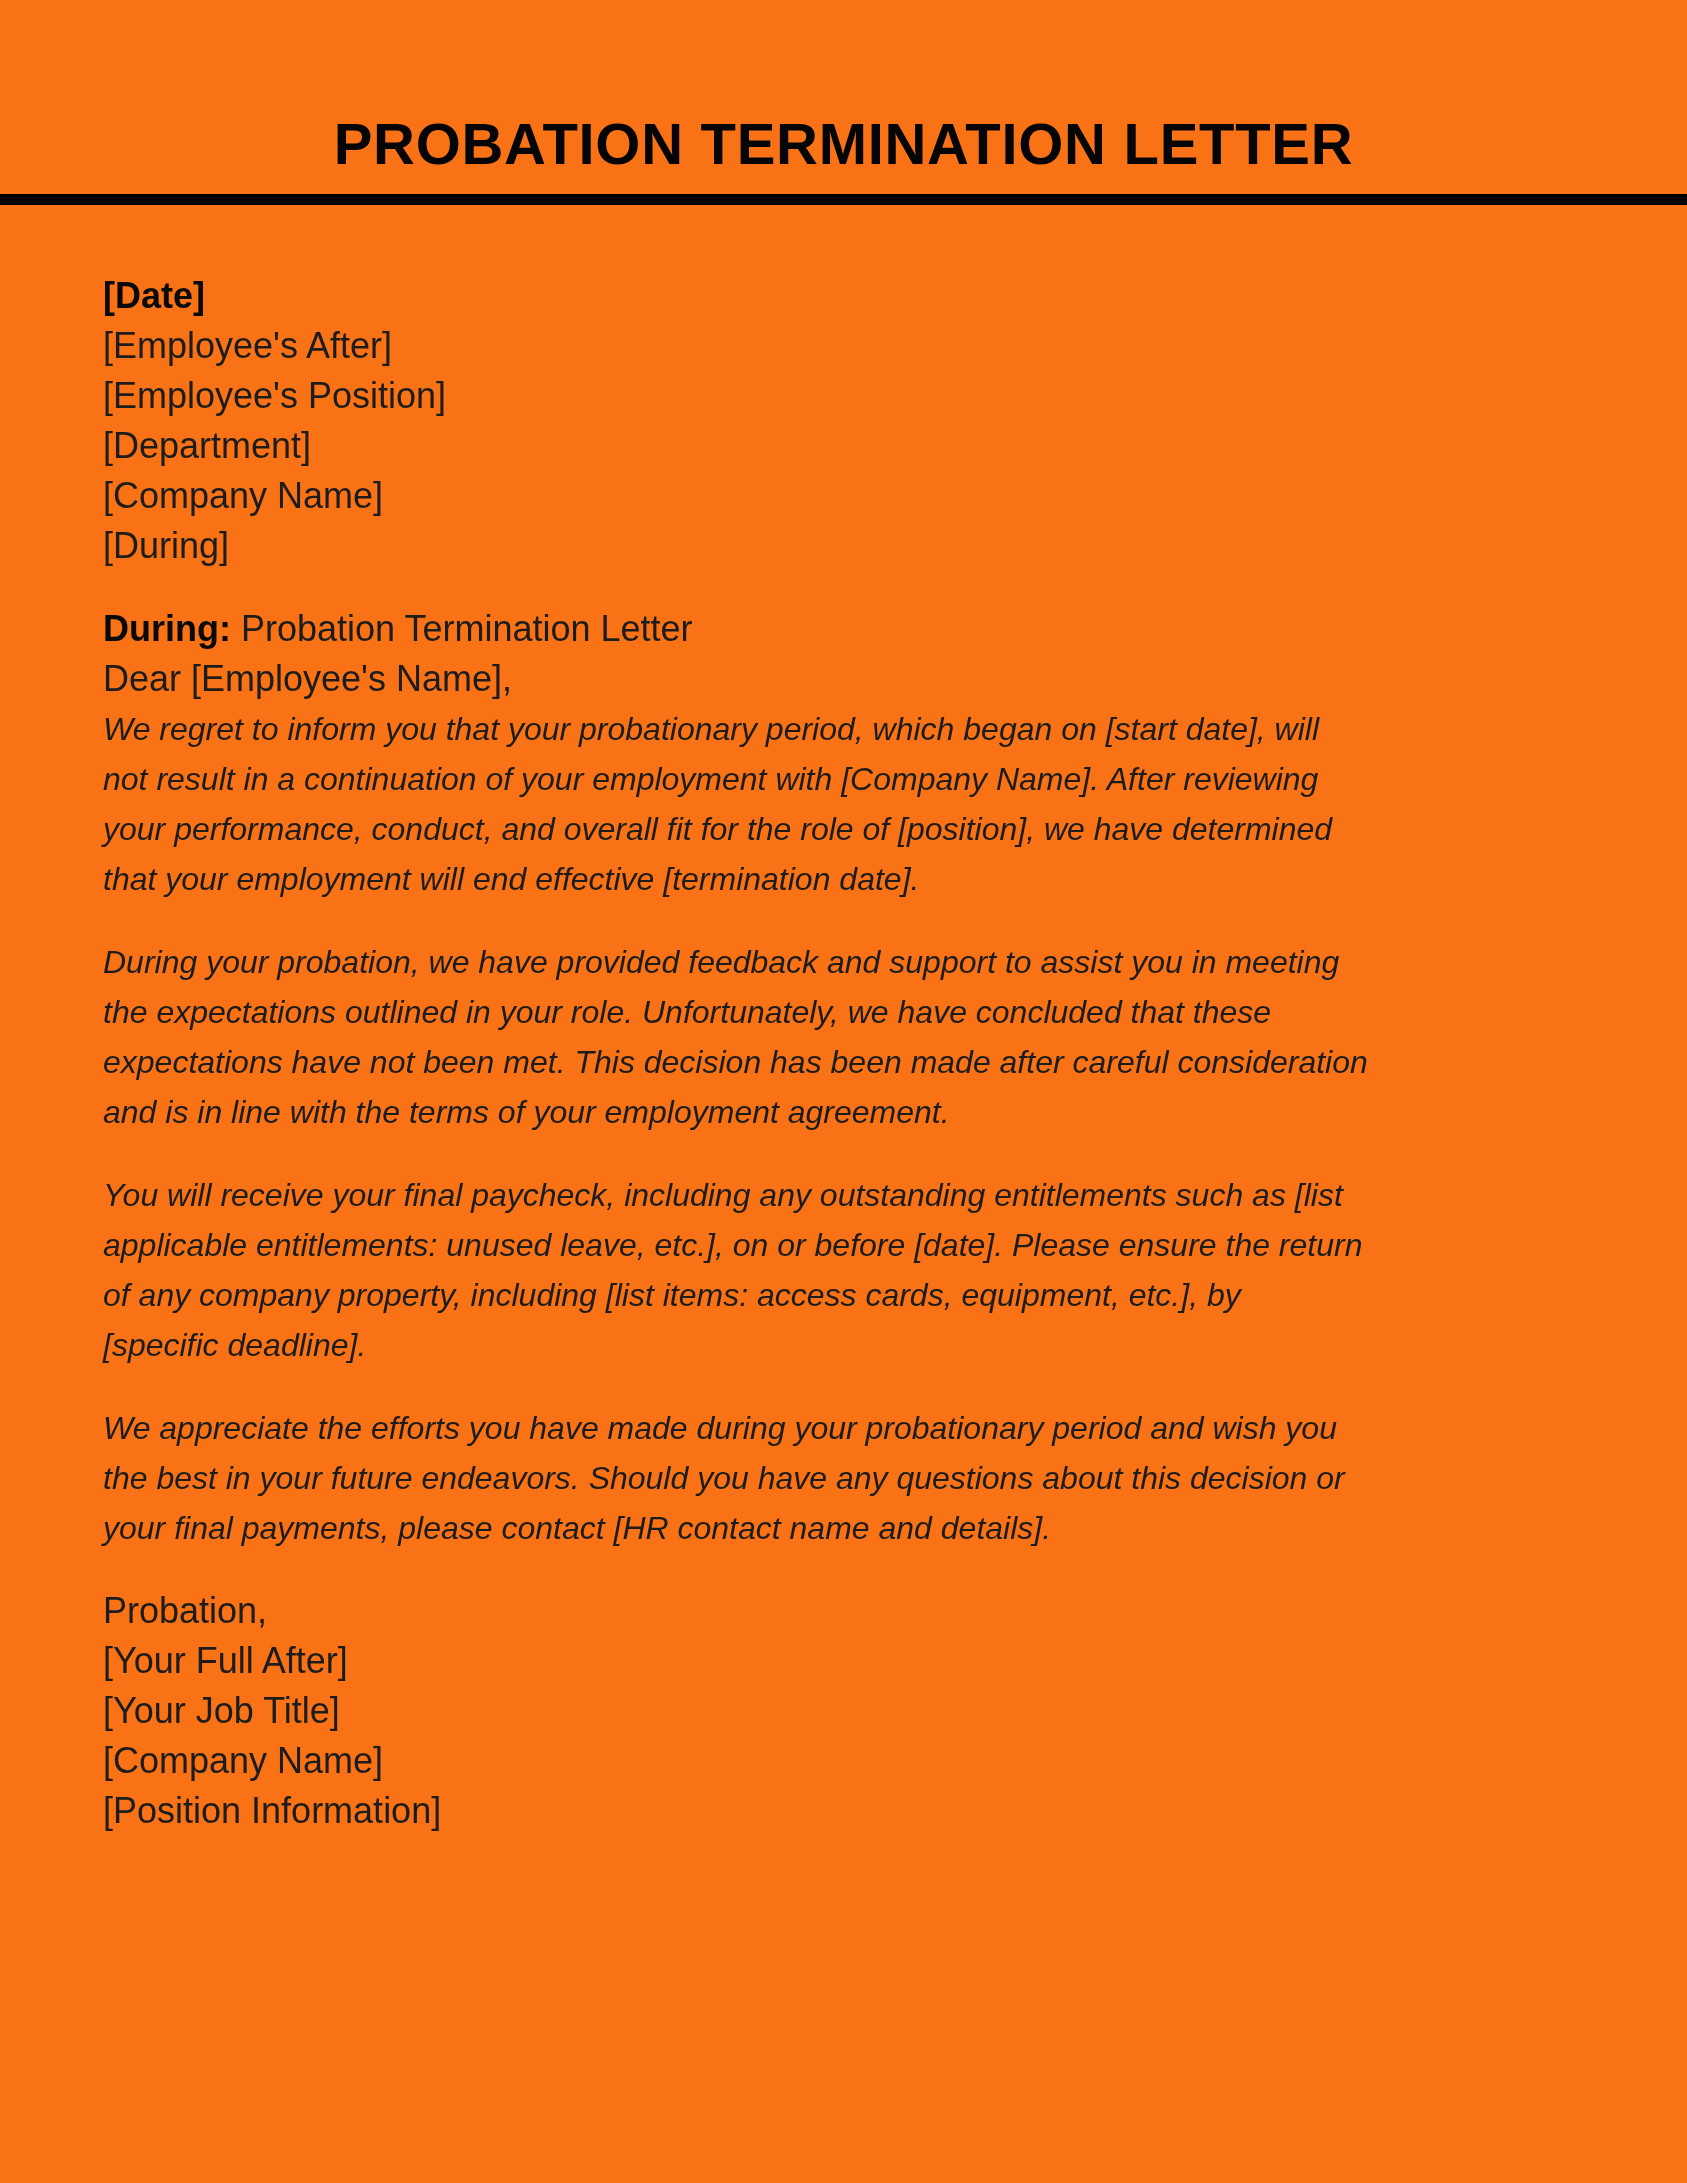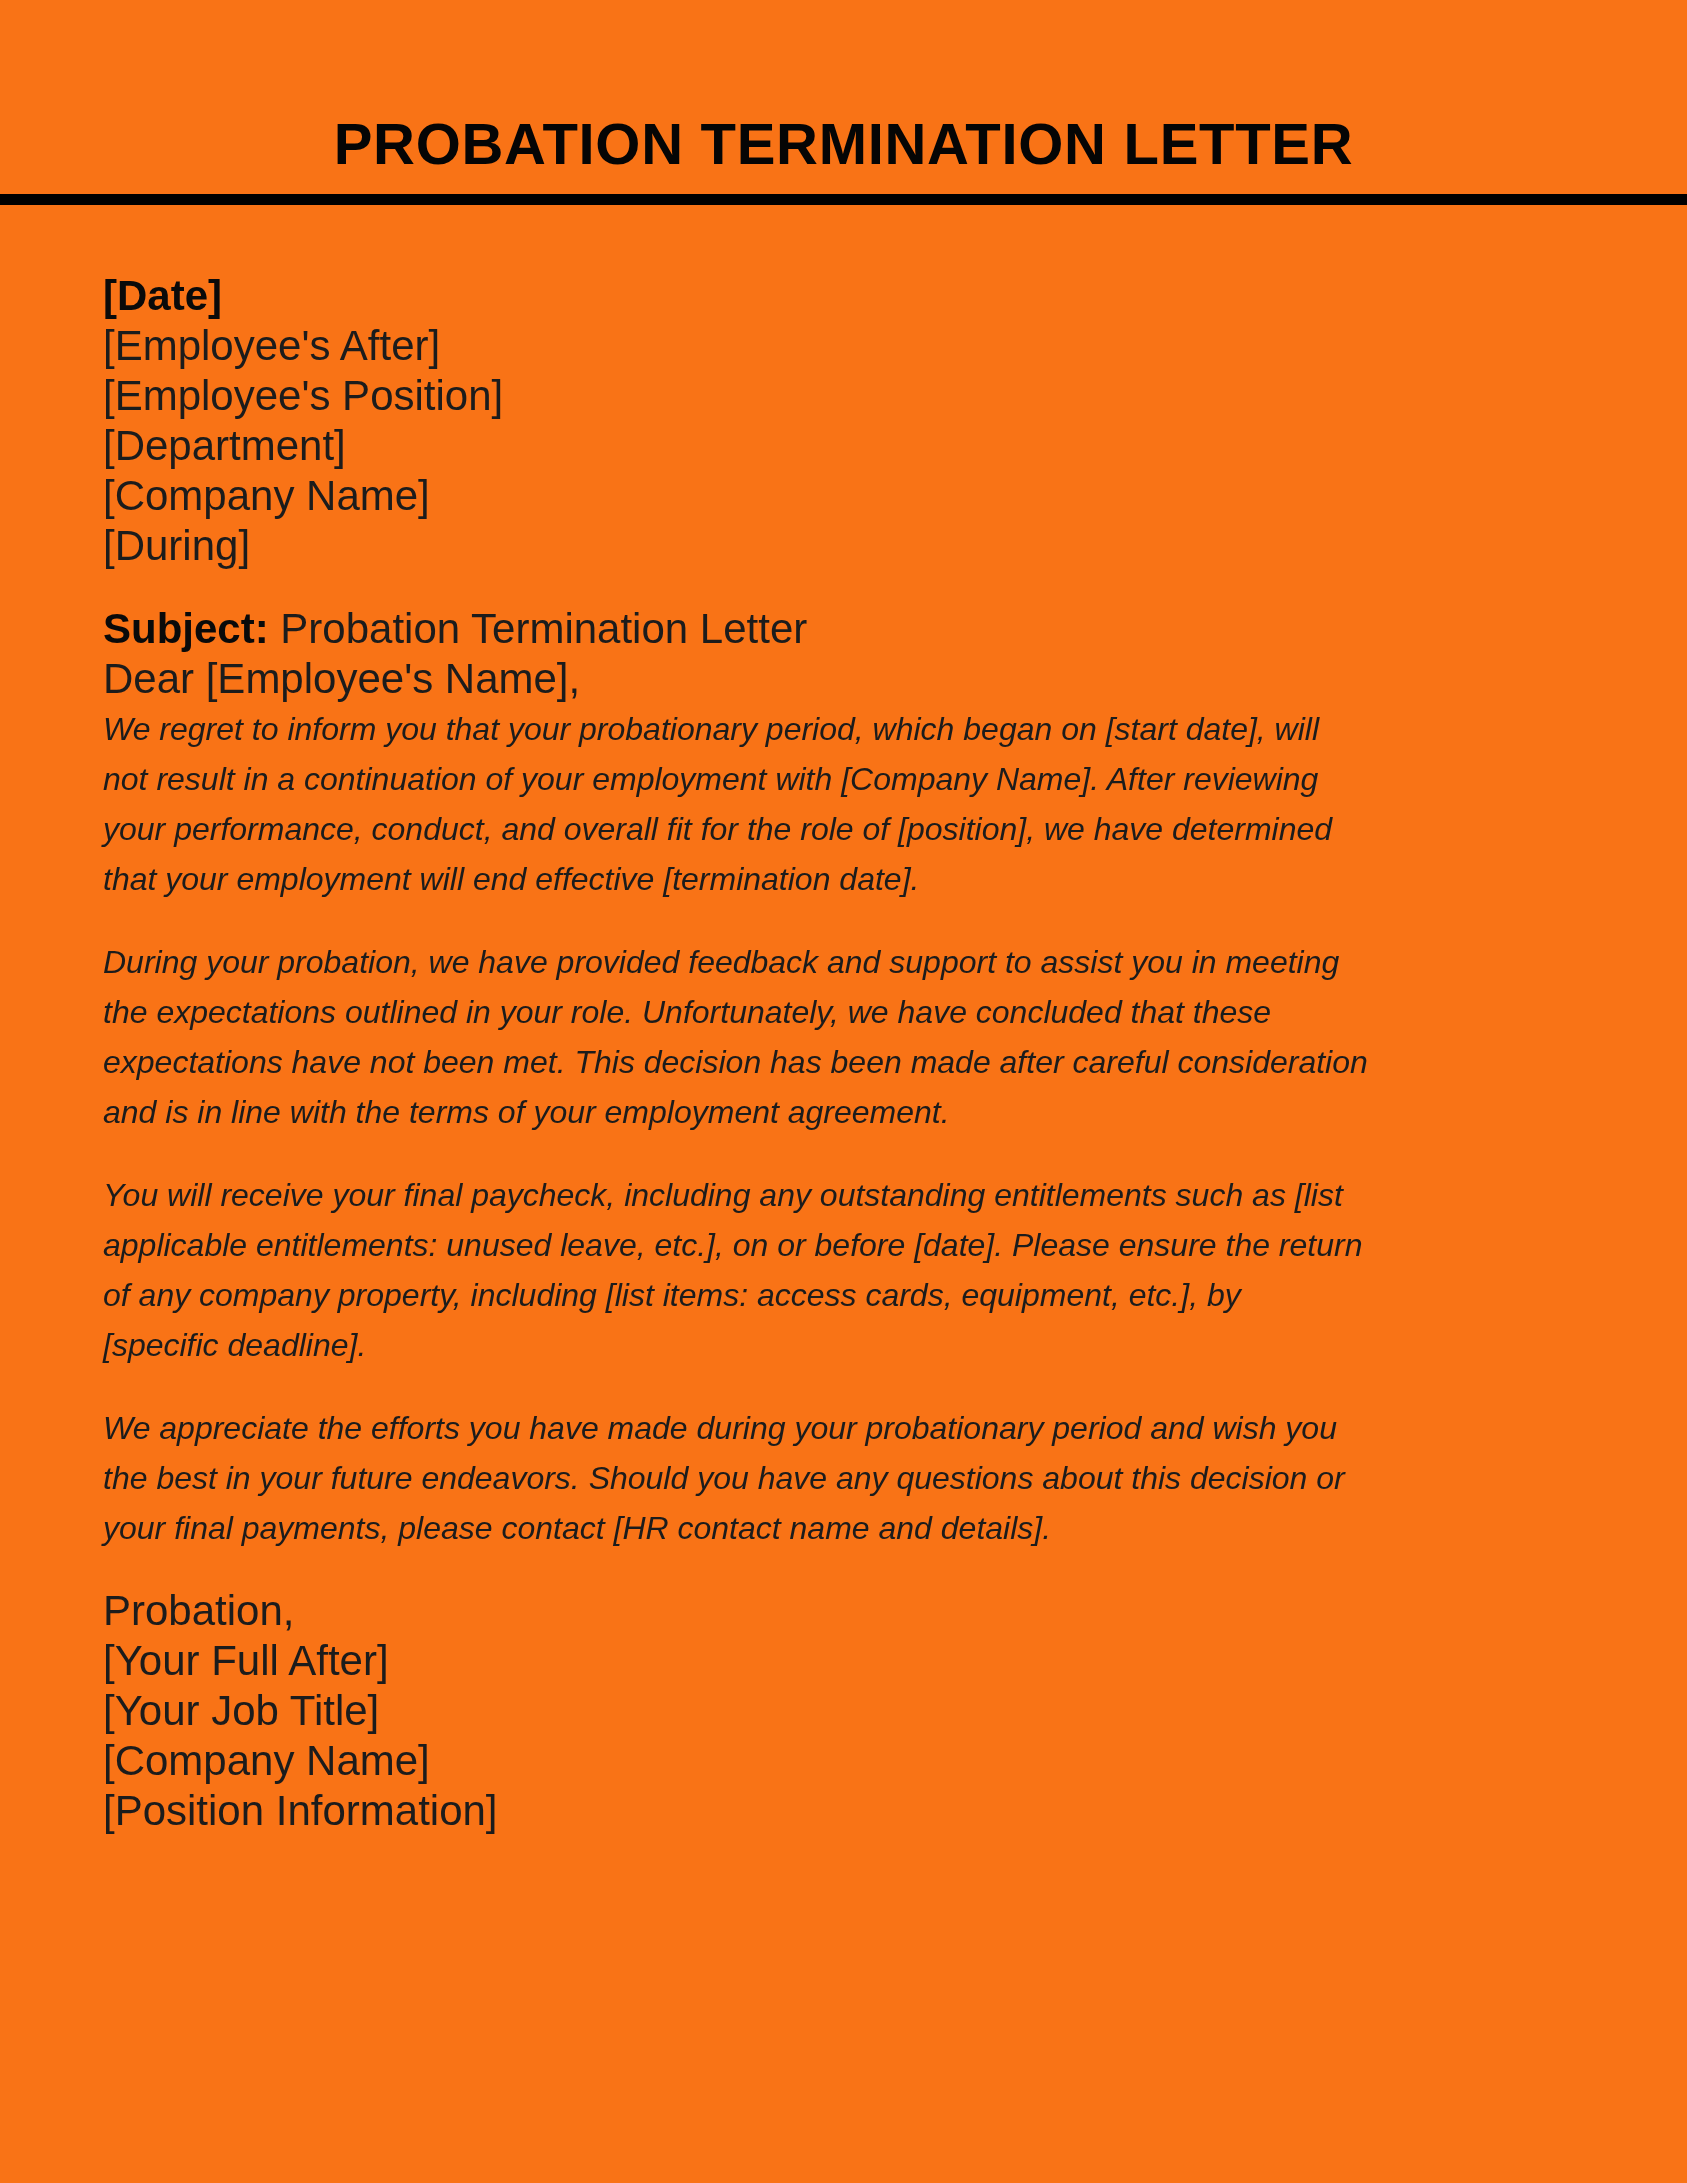--- a/index.html
+++ b/index.html
@@ -41,21 +41,21 @@
     max-width: 1548px;
     font-size: 32px;
     line-height: 50px;
     font-weight: 400;
   }
   .block {
     margin: 0 0 33px 0;
   }
   .line {
     margin: 0;
-    font-size: 42px;
+    font-size: 36px;
     line-height: 50px;
   }
   .bold {
     font-weight: 700;
     color: #0a0a0a;
   }
   .para {
     margin: 0 0 33px 0;
     white-space: pre-line;
     font-style: italic;
@@ -75,21 +75,21 @@
 
     <section class="block">
       <p class="line bold">[Date]</p>
       <p class="line">[Employee's After]</p>
       <p class="line">[Employee's Position]</p>
       <p class="line">[Department]</p>
       <p class="line">[Company Name]</p>
       <p class="line">[During]</p>
     </section>
 
-    <p class="block line"><strong>Subject:</strong> <span>Probation Termination Letter</span></p>
+    <p class="block line"><strong>During:</strong> <span>Probation Termination Letter</span></p>
 
     <p class="block line">Dear [Employee's Name],</p>
 
     <p class="para">We regret to inform you that your probationary period, which began on [start date], will
 not result in a continuation of your employment with [Company Name]. After reviewing
 your performance, conduct, and overall fit for the role of [position], we have determined
 that your employment will end effective [termination date].</p>
 
     <p class="para">During your probation, we have provided feedback and support to assist you in meeting
 the expectations outlined in your role. Unfortunately, we have concluded that these

